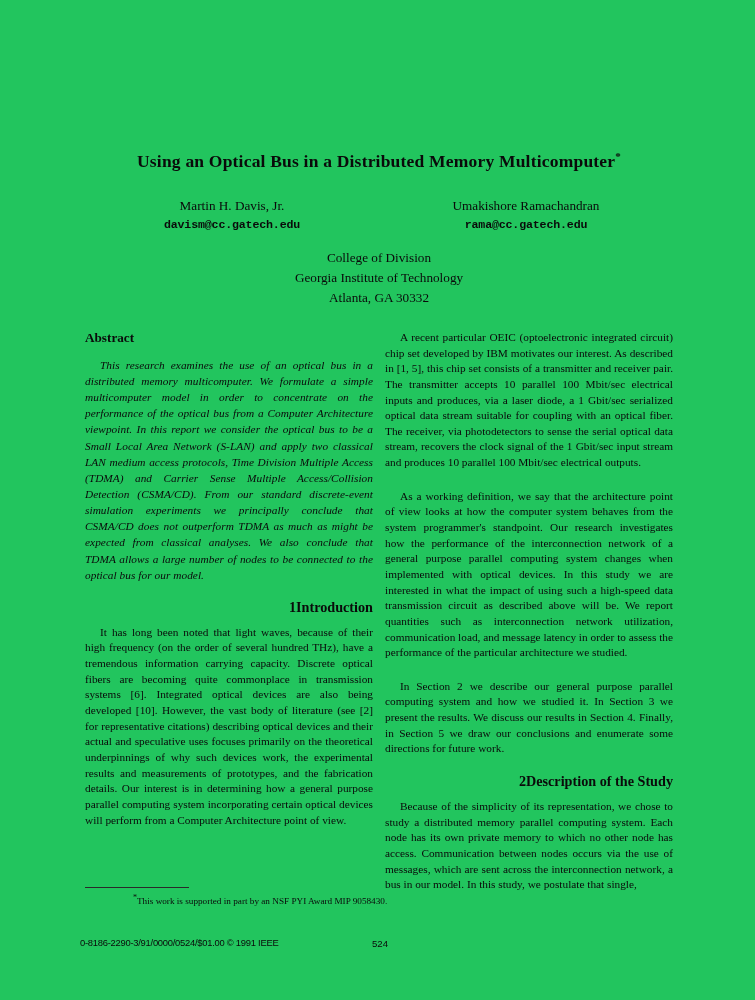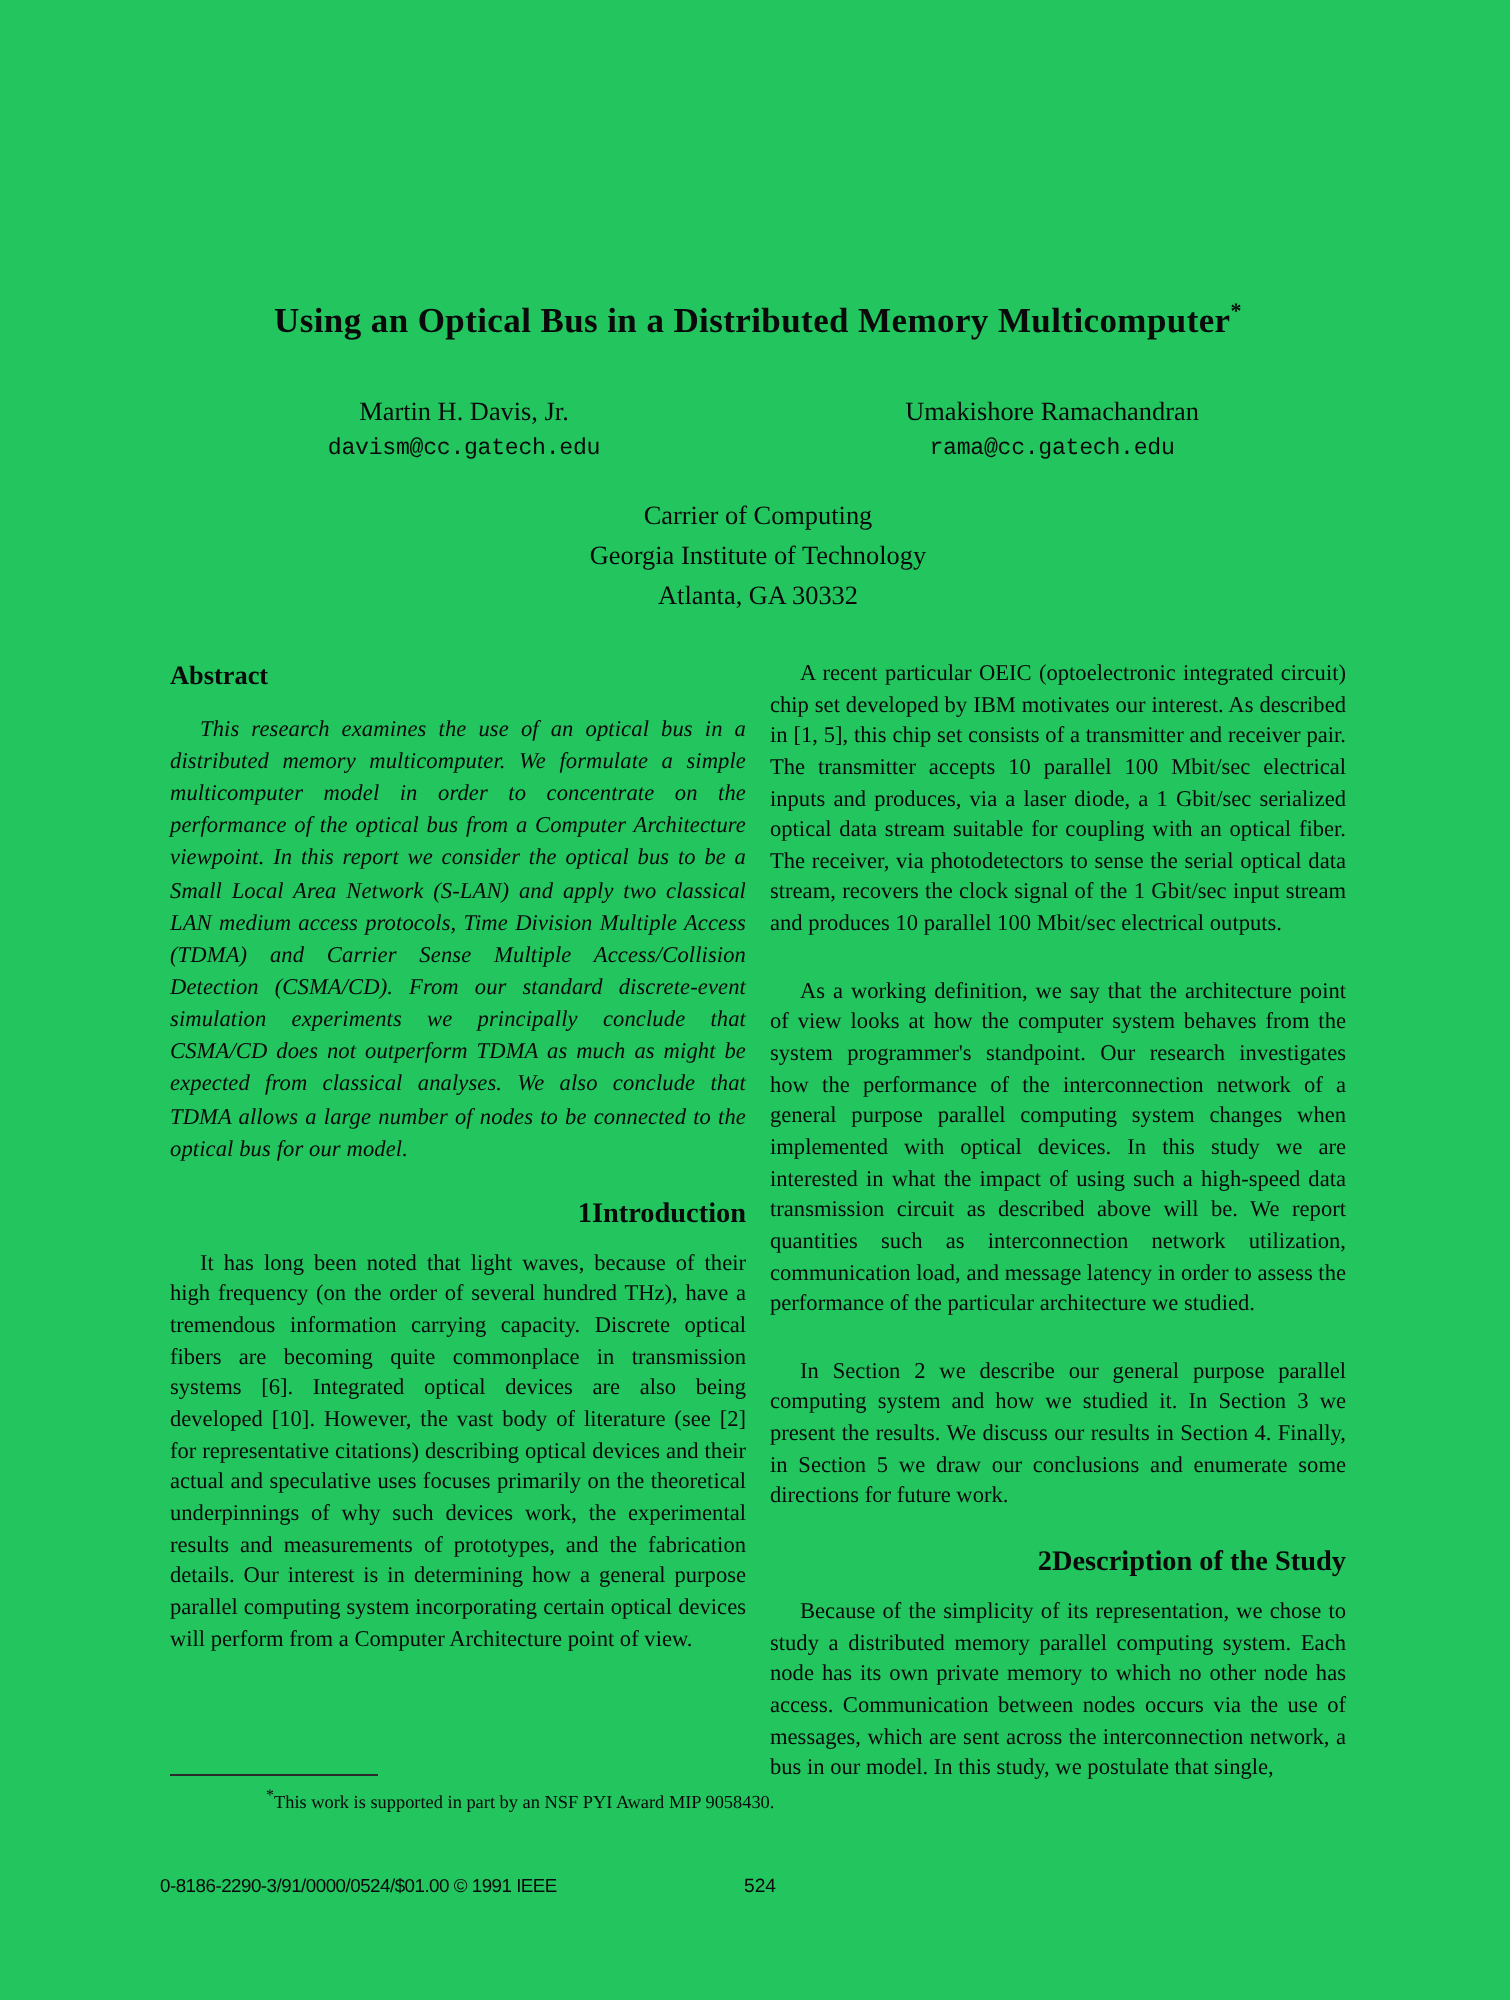--- a/index.html
+++ b/index.html
@@ -52,20 +52,21 @@
   }
   .author-name {
     font-size: 13.2px;
     line-height: 1.55;
   }
   .author-email {
     font-family: "Liberation Mono", "DejaVu Sans Mono", monospace;
     font-size: 11.6px;
     line-height: 1.6;
     letter-spacing: -0.15px;
+    font-weight: bold;
   }
 
   .affiliation {
     position: absolute;
     left: 85px;
     top: 248px;
     width: 588px;
     text-align: center;
     font-size: 13.2px;
     line-height: 1.52;
@@ -184,21 +185,21 @@
       <div class="author-name">Martin H. Davis, Jr.</div>
       <div class="author-email">davism@cc.gatech.edu</div>
     </div>
     <div class="author">
       <div class="author-name">Umakishore Ramachandran</div>
       <div class="author-email">rama@cc.gatech.edu</div>
     </div>
   </div>
 
   <div class="affiliation">
-    <div>Carrier of Computing</div>
+    <div>College of Division</div>
     <div>Georgia Institute of Technology</div>
     <div>Atlanta, GA  30332</div>
   </div>
 
   <div class="col col-left">
     <div class="abstract-head">Abstract</div>
     <p class="abstract-body">This research examines the use of an optical bus in a distributed memory multicomputer. We formulate a simple multicomputer model in order to concentrate on the performance of the optical bus from a Computer Architecture viewpoint. In this report we consider the optical bus to be a Small Local Area Network (S-LAN) and apply two classical LAN medium access protocols, Time Division Multiple Access (TDMA) and Carrier Sense Multiple Access/Collision Detection (CSMA/CD). From our standard discrete-event simulation experiments we principally conclude that CSMA/CD does not outperform TDMA as much as might be expected from classical analyses. We also conclude that TDMA allows a large number of nodes to be connected to the optical bus for our model.</p>
 
     <h2 class="sec-head">
       <span class="sec-num">1</span><span>Introduction</span>

